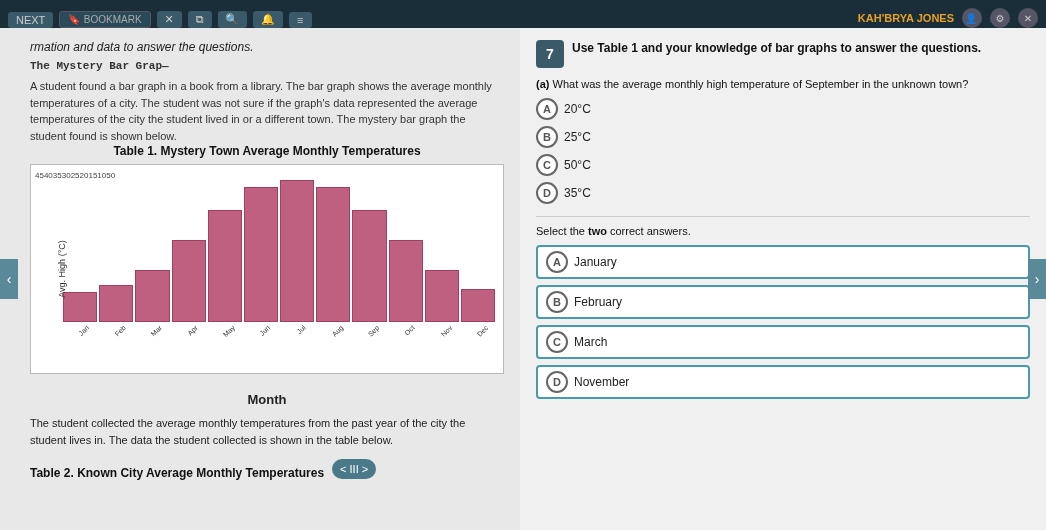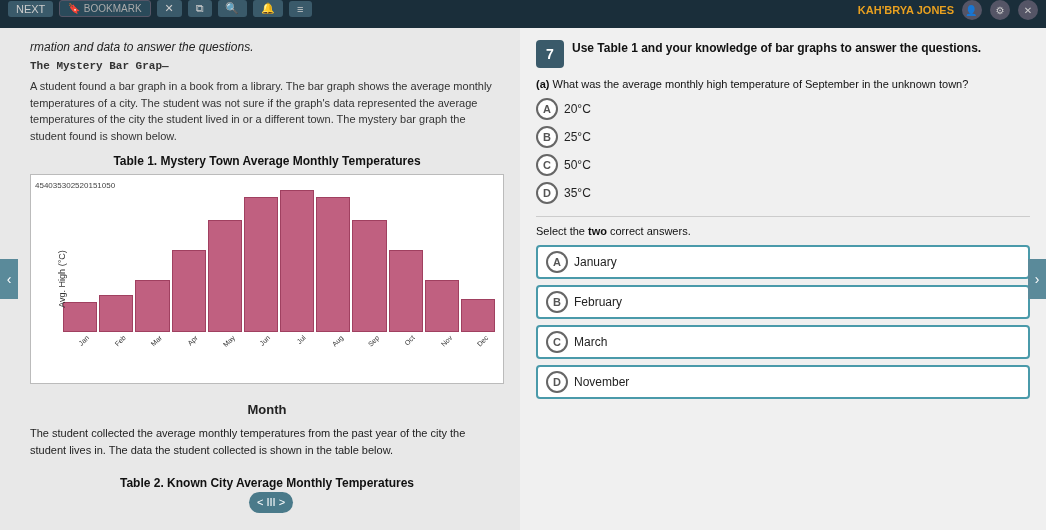--- a/index.html
+++ b/index.html
@@ -10,21 +10,21 @@
       height: 530px;
       overflow: hidden;
       position: relative;
     }
 
     
     .top-bar {
       background: #1a2e3a;
       height: 28px;
       display: flex;
-      align-items: flex-start;
+      align-items: flex-end;
       justify-content: space-between;
       padding: 0 8px;
     }
     .top-bar-left {
       display: flex;
       align-items: center;
       gap: 6px;
     }
     .top-bar-btn {
       background: #3a5a6a;
@@ -104,21 +104,20 @@
       font-size: 11px;
       color: #333;
       font-weight: bold;
       margin-bottom: 6px;
       font-family: Liberation Mono, monospace;
     }
     .description-text {
       font-size: 11px;
       color: #333;
       line-height: 1.5;
-      margin-bottom: 10px;
     }
     .table-title {
       font-size: 12px;
       font-weight: bold;
       color: #111;
       text-align: center;
       margin-bottom: 6px;
     }
 
     
@@ -437,21 +436,21 @@
             <div class="bar-group">
               <div class="bar" style="height: 33px;"></div>
               <div class="bar-label">Dec</div>
             </div>
           </div>
       </div>
       <div class="chart-x-label">Month</div>
 
       <div class="bottom-section">
         <p>The student collected the average monthly temperatures from the past year of the city the student lives in. The data the student collected is shown in the table below.</p>
-        <div style="display:flex; align-items:center; margin-top:8px;flex-direction:column;">
+        <div style="display:flex; align-items:center; margin-top:8px;">
           <p class="table2-header">Table 2. Known City Average Monthly Temperatures</p>
           <div class="table2-nav">&lt; III &gt;</div>
         </div>
       </div>
     </div>
   </div>
 
   <div class="right-panel">
     <div class="question-header">
       <div class="question-number">7</div>

